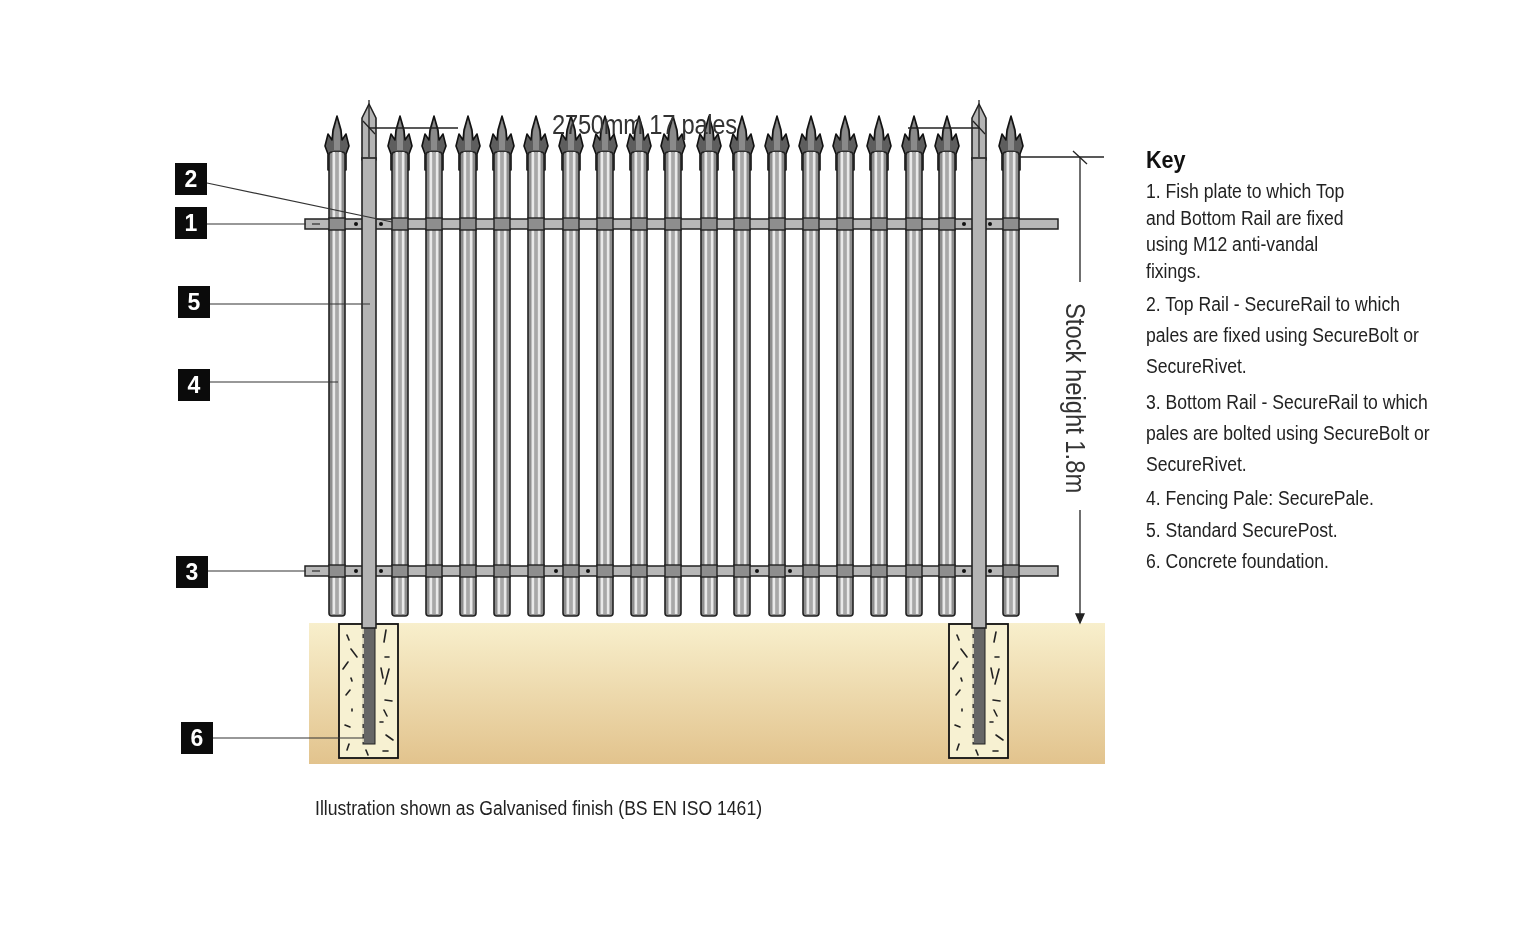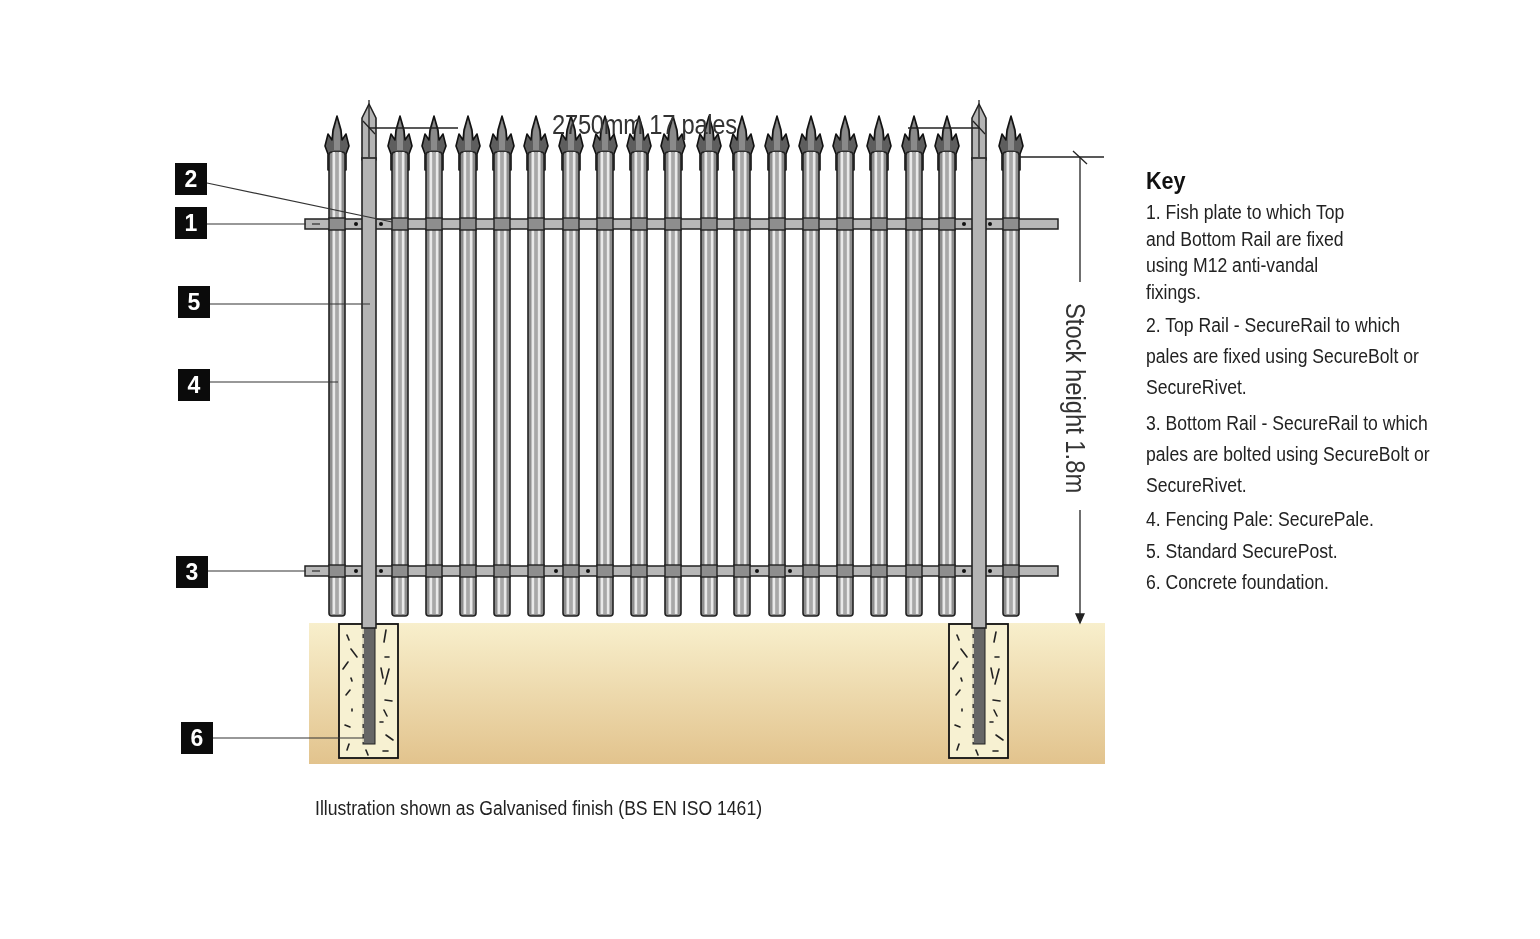--- a/index.html
+++ b/index.html
@@ -1,21 +1,21 @@
 <!DOCTYPE html>
 <html><head>
 <meta charset="utf-8">
 <style>
   html, body { margin:0; padding:0; background:#ffffff; }
   body { width:1540px; height:939px; position:relative; overflow:hidden; font-family:"Liberation Sans", sans-serif; color:#222; }
   #diagram { position:absolute; left:0; top:0; }
   .dim-label { position:absolute; left:552px; top:110px; font-size:27px; color:#333; letter-spacing:-0.3px; transform:scaleX(0.88); transform-origin:left top; white-space:nowrap; }
   .stock-label { position:absolute; left:1052px; top:303px; font-size:27px; color:#333; transform-origin:left top; transform:rotate(90deg) translate(0,-38px) scaleX(0.88); white-space:nowrap; }
   .callout { position:absolute; width:32px; height:32px; background:#0b0b0b; color:#fff; font-weight:bold; font-size:23px; text-align:center; line-height:33px; }
-  .key { position:absolute; left:1146px; top:167px; width:330px; }
+  .key { position:absolute; left:1146px; top:146px; width:330px; }
   .key-title { font-size:24px; font-weight:bold; color:#111; margin:0 0 4px 0; transform:scaleX(0.9); transform-origin:left top; }
   .key-item { font-size:20px; color:#222; line-height:26.5px; margin-bottom:5px; transform:scaleX(0.88); transform-origin:left top; width:370px; }
   .key-item.tall { line-height:31px; }
   .caption { position:absolute; left:315px; top:797px; font-size:20px; color:#222; transform:scaleX(0.88); transform-origin:left top; white-space:nowrap; }
 </style>
 </head>
 <body>
 
 <svg id="diagram" width="1540" height="939" viewBox="0 0 1540 939" xmlns="http://www.w3.org/2000/svg">
   <defs>

